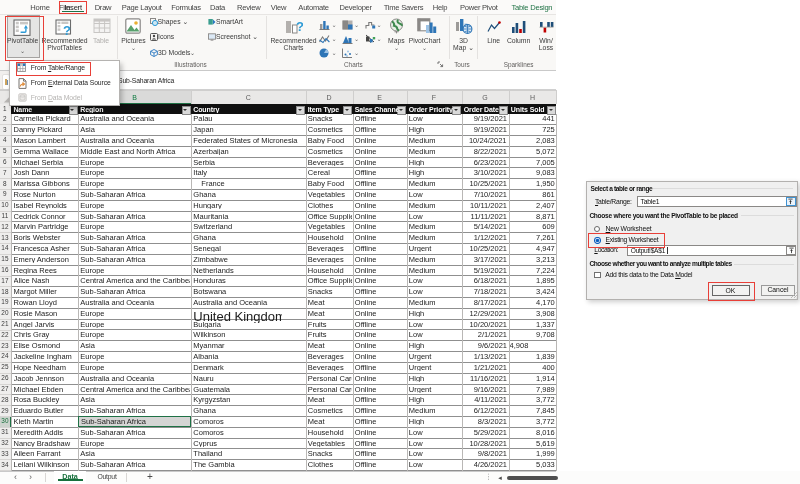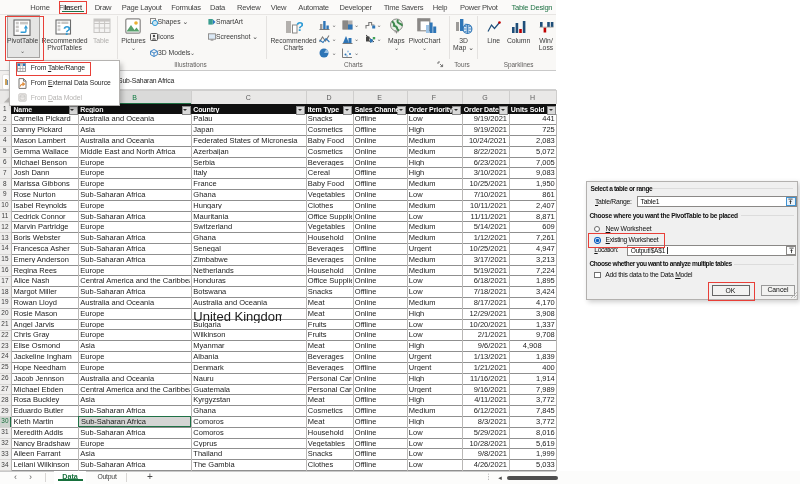--- a/index.html
+++ b/index.html
@@ -311,21 +311,21 @@
 <div class="t" style="left:80.3px;top:147.72400000000002px;font-size:7.5px;color:#1c1c1c;width:110.0px;overflow:hidden;">Middle East and North Africa</div>
 <div class="t" style="left:193.3px;top:147.72400000000002px;font-size:7.5px;color:#1c1c1c;width:111.5px;overflow:hidden;">Azerbaijan</div>
 <div class="t" style="left:307.8px;top:147.72400000000002px;font-size:7.5px;color:#1c1c1c;width:44.0px;overflow:hidden;">Cosmetics</div>
 <div class="t" style="left:354.8px;top:147.72400000000002px;font-size:7.5px;color:#1c1c1c;width:51.0px;overflow:hidden;">Online</div>
 <div class="t" style="left:408.8px;top:147.72400000000002px;font-size:7.5px;color:#1c1c1c;width:52.0px;overflow:hidden;">Medium</div>
 <div class="t" style="left:462.5px;top:147.72400000000002px;font-size:7.5px;color:#1c1c1c;width:44.50000000000002px;overflow:hidden;text-align:right;">8/22/2021</div>
 <div class="t" style="left:509.6px;top:147.72400000000002px;font-size:7.5px;color:#1c1c1c;width:45.19999999999995px;overflow:hidden;text-align:right;">5,072</div>
 <div class="abs" style="left:11.2px;top:167.34px;width:545.2px;height:0.7px;background:#8f8f8f;"></div>
 <div class="abs" style="left:0px;top:167.44px;width:11.2px;height:0.6px;background:#d6d4d2;"></div>
 <div class="t ctr" style="left:4.9px;top:158.932px;font-size:6.4px;color:#3b3b3b;font-weight:normal;">6</div>
-<div class="t" style="left:13.5px;top:158.532px;font-size:7.5px;color:#1c1c1c;width:63.8px;overflow:hidden;">Michael Benson</div>
+<div class="t" style="left:13.5px;top:158.532px;font-size:7.5px;color:#1c1c1c;width:63.8px;overflow:hidden;">Michael Serbia</div>
 <div class="t" style="left:80.3px;top:158.532px;font-size:7.5px;color:#1c1c1c;width:110.0px;overflow:hidden;">Europe</div>
 <div class="t" style="left:193.3px;top:158.532px;font-size:7.5px;color:#1c1c1c;width:111.5px;overflow:hidden;">Serbia</div>
 <div class="t" style="left:307.8px;top:158.532px;font-size:7.5px;color:#1c1c1c;width:44.0px;overflow:hidden;">Beverages</div>
 <div class="t" style="left:354.8px;top:158.532px;font-size:7.5px;color:#1c1c1c;width:51.0px;overflow:hidden;">Online</div>
 <div class="t" style="left:408.8px;top:158.532px;font-size:7.5px;color:#1c1c1c;width:52.0px;overflow:hidden;">High</div>
 <div class="t" style="left:462.5px;top:158.532px;font-size:7.5px;color:#1c1c1c;width:44.50000000000002px;overflow:hidden;text-align:right;">6/23/2021</div>
 <div class="t" style="left:509.6px;top:158.532px;font-size:7.5px;color:#1c1c1c;width:45.19999999999995px;overflow:hidden;text-align:right;">7,005</div>
 <div class="abs" style="left:11.2px;top:178.148px;width:545.2px;height:0.7px;background:#8f8f8f;"></div>
 <div class="abs" style="left:0px;top:178.248px;width:11.2px;height:0.6px;background:#d6d4d2;"></div>
 <div class="t ctr" style="left:4.9px;top:169.73999999999998px;font-size:6.4px;color:#3b3b3b;font-weight:normal;">7</div>
@@ -335,21 +335,21 @@
 <div class="t" style="left:307.8px;top:169.34px;font-size:7.5px;color:#1c1c1c;width:44.0px;overflow:hidden;">Cereal</div>
 <div class="t" style="left:354.8px;top:169.34px;font-size:7.5px;color:#1c1c1c;width:51.0px;overflow:hidden;">Offline</div>
 <div class="t" style="left:408.8px;top:169.34px;font-size:7.5px;color:#1c1c1c;width:52.0px;overflow:hidden;">High</div>
 <div class="t" style="left:462.5px;top:169.34px;font-size:7.5px;color:#1c1c1c;width:44.50000000000002px;overflow:hidden;text-align:right;">3/10/2021</div>
 <div class="t" style="left:509.6px;top:169.34px;font-size:7.5px;color:#1c1c1c;width:45.19999999999995px;overflow:hidden;text-align:right;">9,083</div>
 <div class="abs" style="left:11.2px;top:188.95600000000002px;width:545.2px;height:0.7px;background:#8f8f8f;"></div>
 <div class="abs" style="left:0px;top:189.056px;width:11.2px;height:0.6px;background:#d6d4d2;"></div>
 <div class="t ctr" style="left:4.9px;top:180.548px;font-size:6.4px;color:#3b3b3b;font-weight:normal;">8</div>
 <div class="t" style="left:13.5px;top:180.14800000000002px;font-size:7.5px;color:#1c1c1c;width:63.8px;overflow:hidden;">Marissa Gibbons</div>
 <div class="t" style="left:80.3px;top:180.14800000000002px;font-size:7.5px;color:#1c1c1c;width:110.0px;overflow:hidden;">Europe</div>
-<div class="t" style="left:193.3px;top:180.14800000000002px;font-size:7.5px;color:#1c1c1c;width:108px;overflow:hidden;">France</div>
+<div class="t" style="left:193.3px;top:180.14800000000002px;font-size:7.5px;color:#1c1c1c;width:108px;overflow:hidden;padding-left:8px;">France</div>
 <div class="t" style="left:307.8px;top:180.14800000000002px;font-size:7.5px;color:#1c1c1c;width:44.0px;overflow:hidden;">Baby Food</div>
 <div class="t" style="left:354.8px;top:180.14800000000002px;font-size:7.5px;color:#1c1c1c;width:51.0px;overflow:hidden;">Offline</div>
 <div class="t" style="left:408.8px;top:180.14800000000002px;font-size:7.5px;color:#1c1c1c;width:52.0px;overflow:hidden;">Medium</div>
 <div class="t" style="left:462.5px;top:180.14800000000002px;font-size:7.5px;color:#1c1c1c;width:44.50000000000002px;overflow:hidden;text-align:right;">10/25/2021</div>
 <div class="t" style="left:509.6px;top:180.14800000000002px;font-size:7.5px;color:#1c1c1c;width:45.19999999999995px;overflow:hidden;text-align:right;">1,950</div>
 <div class="abs" style="left:11.2px;top:199.764px;width:545.2px;height:0.7px;background:#8f8f8f;"></div>
 <div class="abs" style="left:0px;top:199.864px;width:11.2px;height:0.6px;background:#d6d4d2;"></div>
 <div class="t ctr" style="left:4.9px;top:191.356px;font-size:6.4px;color:#3b3b3b;font-weight:normal;">9</div>
 <div class="t" style="left:13.5px;top:190.95600000000002px;font-size:7.5px;color:#1c1c1c;width:63.8px;overflow:hidden;">Rose Nurton</div>
 <div class="t" style="left:80.3px;top:190.95600000000002px;font-size:7.5px;color:#1c1c1c;width:110.0px;overflow:hidden;">Sub-Saharan Africa</div>
@@ -505,21 +505,21 @@
 <div class="abs" style="left:11.2px;top:351.07599999999996px;width:545.2px;height:0.7px;background:#8f8f8f;"></div>
 <div class="abs" style="left:0px;top:351.17599999999993px;width:11.2px;height:0.6px;background:#d6d4d2;"></div>
 <div class="t ctr" style="left:4.9px;top:342.66799999999995px;font-size:6.4px;color:#3b3b3b;font-weight:normal;">23</div>
 <div class="t" style="left:13.5px;top:342.268px;font-size:7.5px;color:#1c1c1c;width:63.8px;overflow:hidden;">Elise Osmond</div>
 <div class="t" style="left:80.3px;top:342.268px;font-size:7.5px;color:#1c1c1c;width:110.0px;overflow:hidden;">Asia</div>
 <div class="t" style="left:193.3px;top:342.268px;font-size:7.5px;color:#1c1c1c;width:111.5px;overflow:hidden;">Myanmar</div>
 <div class="t" style="left:307.8px;top:342.268px;font-size:7.5px;color:#1c1c1c;width:44.0px;overflow:hidden;">Meat</div>
 <div class="t" style="left:354.8px;top:342.268px;font-size:7.5px;color:#1c1c1c;width:51.0px;overflow:hidden;">Online</div>
 <div class="t" style="left:408.8px;top:342.268px;font-size:7.5px;color:#1c1c1c;width:52.0px;overflow:hidden;">High</div>
 <div class="t" style="left:462.5px;top:342.268px;font-size:7.5px;color:#1c1c1c;width:44.50000000000002px;overflow:hidden;text-align:right;">9/6/2021</div>
-<div class="t" style="left:509.6px;top:342.268px;font-size:7.5px;color:#1c1c1c;width:45.19999999999995px;overflow:hidden;text-align:center;">4,908</div>
+<div class="t" style="left:509.6px;top:342.268px;font-size:7.5px;color:#1c1c1c;width:45.19999999999995px;overflow:hidden;text-align:left;">4,908</div>
 <div class="abs" style="left:11.2px;top:361.884px;width:545.2px;height:0.7px;background:#8f8f8f;"></div>
 <div class="abs" style="left:0px;top:361.984px;width:11.2px;height:0.6px;background:#d6d4d2;"></div>
 <div class="t ctr" style="left:4.9px;top:353.476px;font-size:6.4px;color:#3b3b3b;font-weight:normal;">24</div>
 <div class="t" style="left:13.5px;top:353.076px;font-size:7.5px;color:#1c1c1c;width:63.8px;overflow:hidden;">Jackeline Ingham</div>
 <div class="t" style="left:80.3px;top:353.076px;font-size:7.5px;color:#1c1c1c;width:110.0px;overflow:hidden;">Europe</div>
 <div class="t" style="left:193.3px;top:353.076px;font-size:7.5px;color:#1c1c1c;width:111.5px;overflow:hidden;">Albania</div>
 <div class="t" style="left:307.8px;top:353.076px;font-size:7.5px;color:#1c1c1c;width:44.0px;overflow:hidden;">Beverages</div>
 <div class="t" style="left:354.8px;top:353.076px;font-size:7.5px;color:#1c1c1c;width:51.0px;overflow:hidden;">Online</div>
 <div class="t" style="left:408.8px;top:353.076px;font-size:7.5px;color:#1c1c1c;width:52.0px;overflow:hidden;">Urgent</div>
 <div class="t" style="left:462.5px;top:353.076px;font-size:7.5px;color:#1c1c1c;width:44.50000000000002px;overflow:hidden;text-align:right;">1/13/2021</div>

